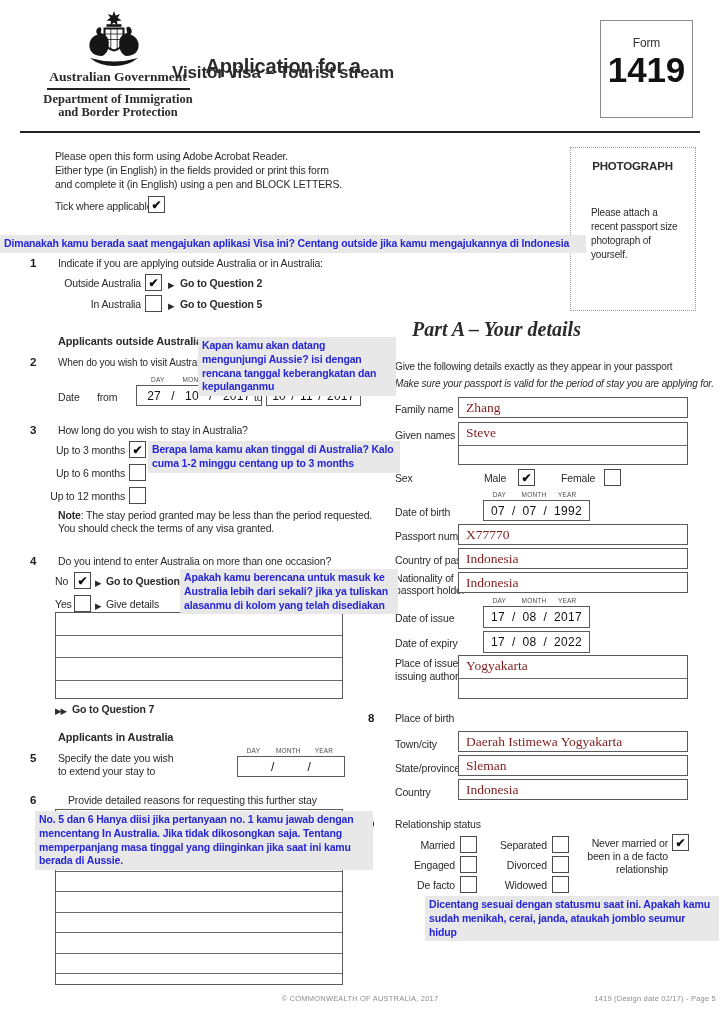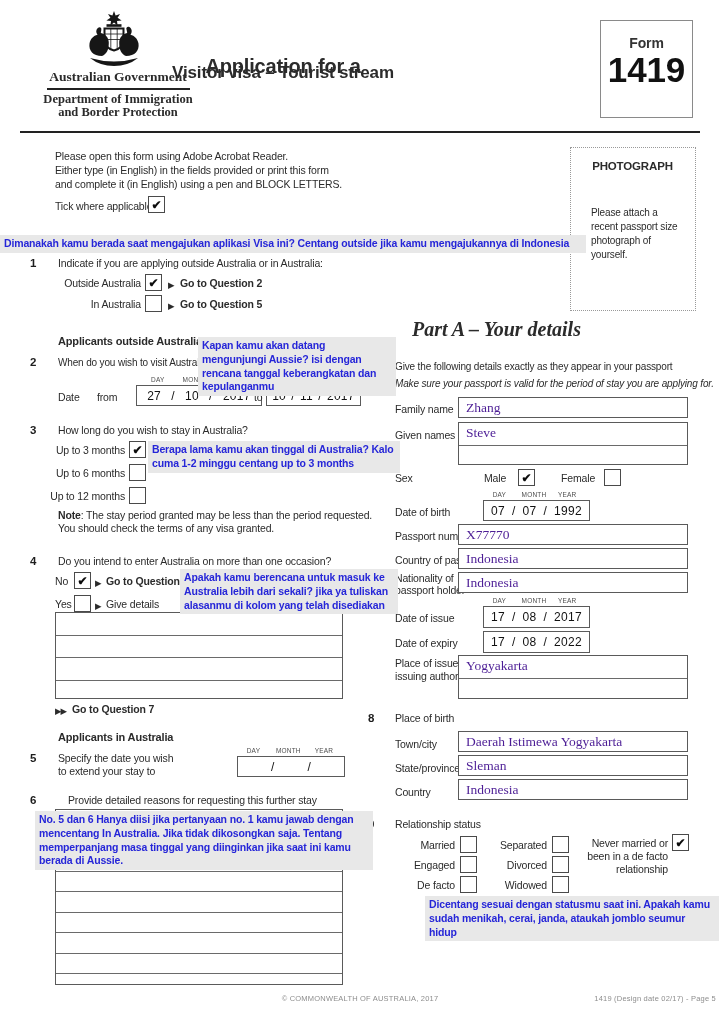--- a/index.html
+++ b/index.html
@@ -13,21 +13,21 @@
   .w  { white-space:normal; }
   .b  { font-weight:bold; }
   .ra { text-align:right; }
   .ctr{ text-align:center; }
   .i  { font-style:italic; }
   .qn { position:absolute; font-weight:bold; font-size:11.5px; color:#1d1d1d; }
   .cb { position:absolute; width:15px; height:15px; border:1.6px solid #4a4a4a; background:#fff;
         display:flex; align-items:center; justify-content:center;
         font-size:12px; font-weight:bold; color:#0c0c0c; line-height:1; }
   .ibox { position:absolute; border:1.2px solid #5a5a5a; background:#fff; box-sizing:border-box; }
-  .val  { font-family:"Liberation Serif", serif; font-size:13.5px; letter-spacing:0; color:#4c1d95; padding:2px 0 0 7px; }
+  .val  { font-family:"Liberation Serif", serif; font-size:13.5px; letter-spacing:0; color:#7f1d1d; padding:2px 0 0 7px; }
   .ann  { position:absolute; background:#e8e8e8; color:#2626d8; font-weight:bold;
           font-size:10.5px; line-height:13.8px; padding:2px 4px; white-space:normal; z-index:5; }
   .dmy  { position:absolute; font-size:6.5px; line-height:7px; color:#4d4d4d; letter-spacing:0.2px; }
   .dbox { position:absolute; border:1.2px solid #5a5a5a; background:#fff; box-sizing:border-box;
           display:flex; align-items:center; justify-content:space-evenly;
           font-size:12px; color:#111; letter-spacing:0.3px; }
   .arr  { font-size:8.5px; letter-spacing:-1px; }
   .serif { font-family:"Liberation Serif", serif; letter-spacing:0; }
   .lrow { height:21.5px; border-top:1px solid #6a6a6a; }
   .lrow:first-child { border-top:none; }
@@ -54,21 +54,21 @@
   </svg>
   <div class="t b serif ctr" style="left:28px;top:70px;width:180px;font-size:13.5px;">Australian Government</div>
   <div class="hdrule" style="left:47px;top:88px;width:143px;height:1.5px;"></div>
   <div class="t b serif ctr" style="left:28px;top:93px;width:180px;font-size:12.5px;">Department of Immigration</div>
   <div class="t b serif ctr" style="left:28px;top:106px;width:180px;font-size:12.5px;">and Border Protection</div>
 
   <div class="t b ctr" style="left:133px;top:60px;width:300px;font-size:20px;text-align:center;">Application for a</div>
   <div class="t b ctr" style="left:133px;top:66px;width:300px;font-size:17px;">Visitor visa – Tourist stream</div>
 
   <div class="ibox" style="left:600px;top:20px;width:93px;height:98px;border-color:#8a8a8a;border-width:1px;">
-    <div class="t ctr" style="left:0;top:16px;width:91px;font-size:14px;color:#333;font-weight:bold;">Form</div>
+    <div class="t ctr" style="left:0;top:16px;width:91px;font-size:12px;color:#333;">Form</div>
     <div class="t b ctr" style="left:0;top:30px;width:91px;font-size:35px;line-height:38px;color:#111;">1419</div>
   </div>
 
   <div class="hdrule" style="left:20px;top:131px;width:680px;height:2px;"></div>
 
   <div class="t" style="left:55px;top:150px;">Please open this form using Adobe Acrobat Reader.</div>
   <div class="t" style="left:55px;top:178px;">and complete it (in English) using a pen and BLOCK LETTERS.</div>
   <div class="t" style="left:55px;top:164px;">Either type (in English) in the fields provided or print this form</div>
   <div class="t" style="left:55px;top:200px;">Tick where applicable</div>
   <div class="cb" style="left:148px;top:196px;">✔</div>

